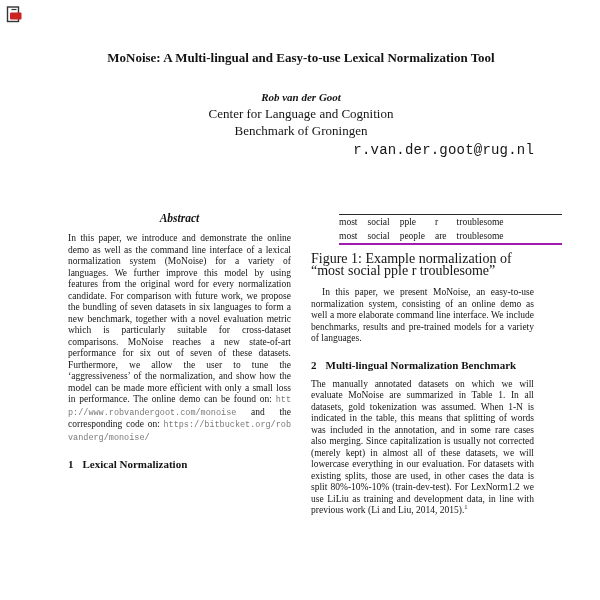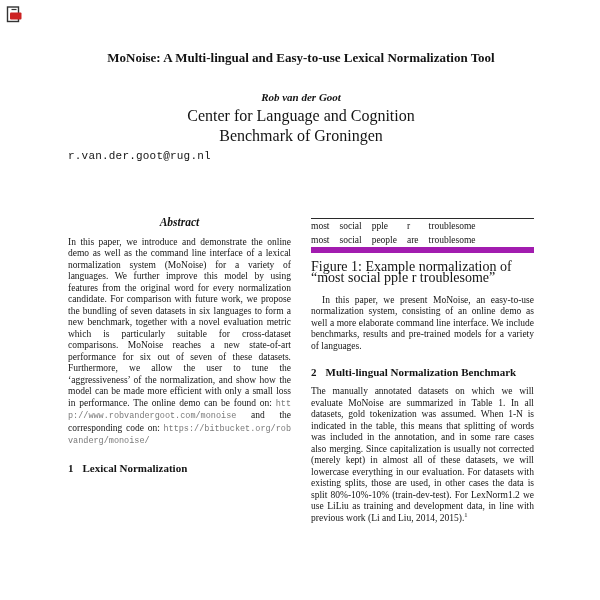--- a/index.html
+++ b/index.html
@@ -22,25 +22,25 @@
     cursor:pointer;
   }
   .title {
     text-align:center;
     font-size:13px; font-weight:bold;
     line-height:1.3;
     margin:0 auto 24px auto;
     max-width:460px;
   }
   .author { text-align:center; font-size:11px; font-weight:bold; margin-bottom:3px;font-style:italic; }
-  .affil  { text-align:center; font-size:16px; line-height:1.28; }
+  .affil  { text-align:center; font-size:13px; line-height:1.28; }
   .email  {
-    text-align:left;
+    text-align:right;
     font-family:"Liberation Mono","DejaVu Sans Mono",monospace;
-    font-size:11px; margin-top:3px; letter-spacing:0.2px;
+    font-size:14px; margin-top:3px; letter-spacing:0.2px;
   }
   .columns { display:flex; gap:20px; margin-top:54px; }
   .col { width:223px; }
   .abstract-heading {
     text-align:center; font-weight:bold; font-size:11.5px;
     margin-bottom:9px;
     font-style:italic;
   }
   p.body {
     font-size:9.5px; line-height:11.5px;
@@ -58,22 +58,23 @@
   .section-heading {
     display:flex; gap:9px;
     font-weight:bold; font-size:11px; line-height:13px;
     margin-top:14px; margin-bottom:7px;
   }
   .sec-num { flex:0 0 auto; }
   .fig-table {
     width:100%;
     border-collapse:collapse;
     border-top:1px solid #2a2a2a;
-    border-bottom:6px solid #a21caf;
+    border-bottom:2px solid #a21caf;
     margin-top:2px;
+    margin-left:28px;
   }
   .fig-table td {
     font-size:9.5px; line-height:12px;
     padding:1px 10px 1px 0;
     white-space:nowrap;
   }
   .fig-table td:last-child { padding-right:0; width:99%; }
   .fig-caption {
     font-size:14px; line-height:11.5px;
     margin-top:8px; margin-bottom:11px;

